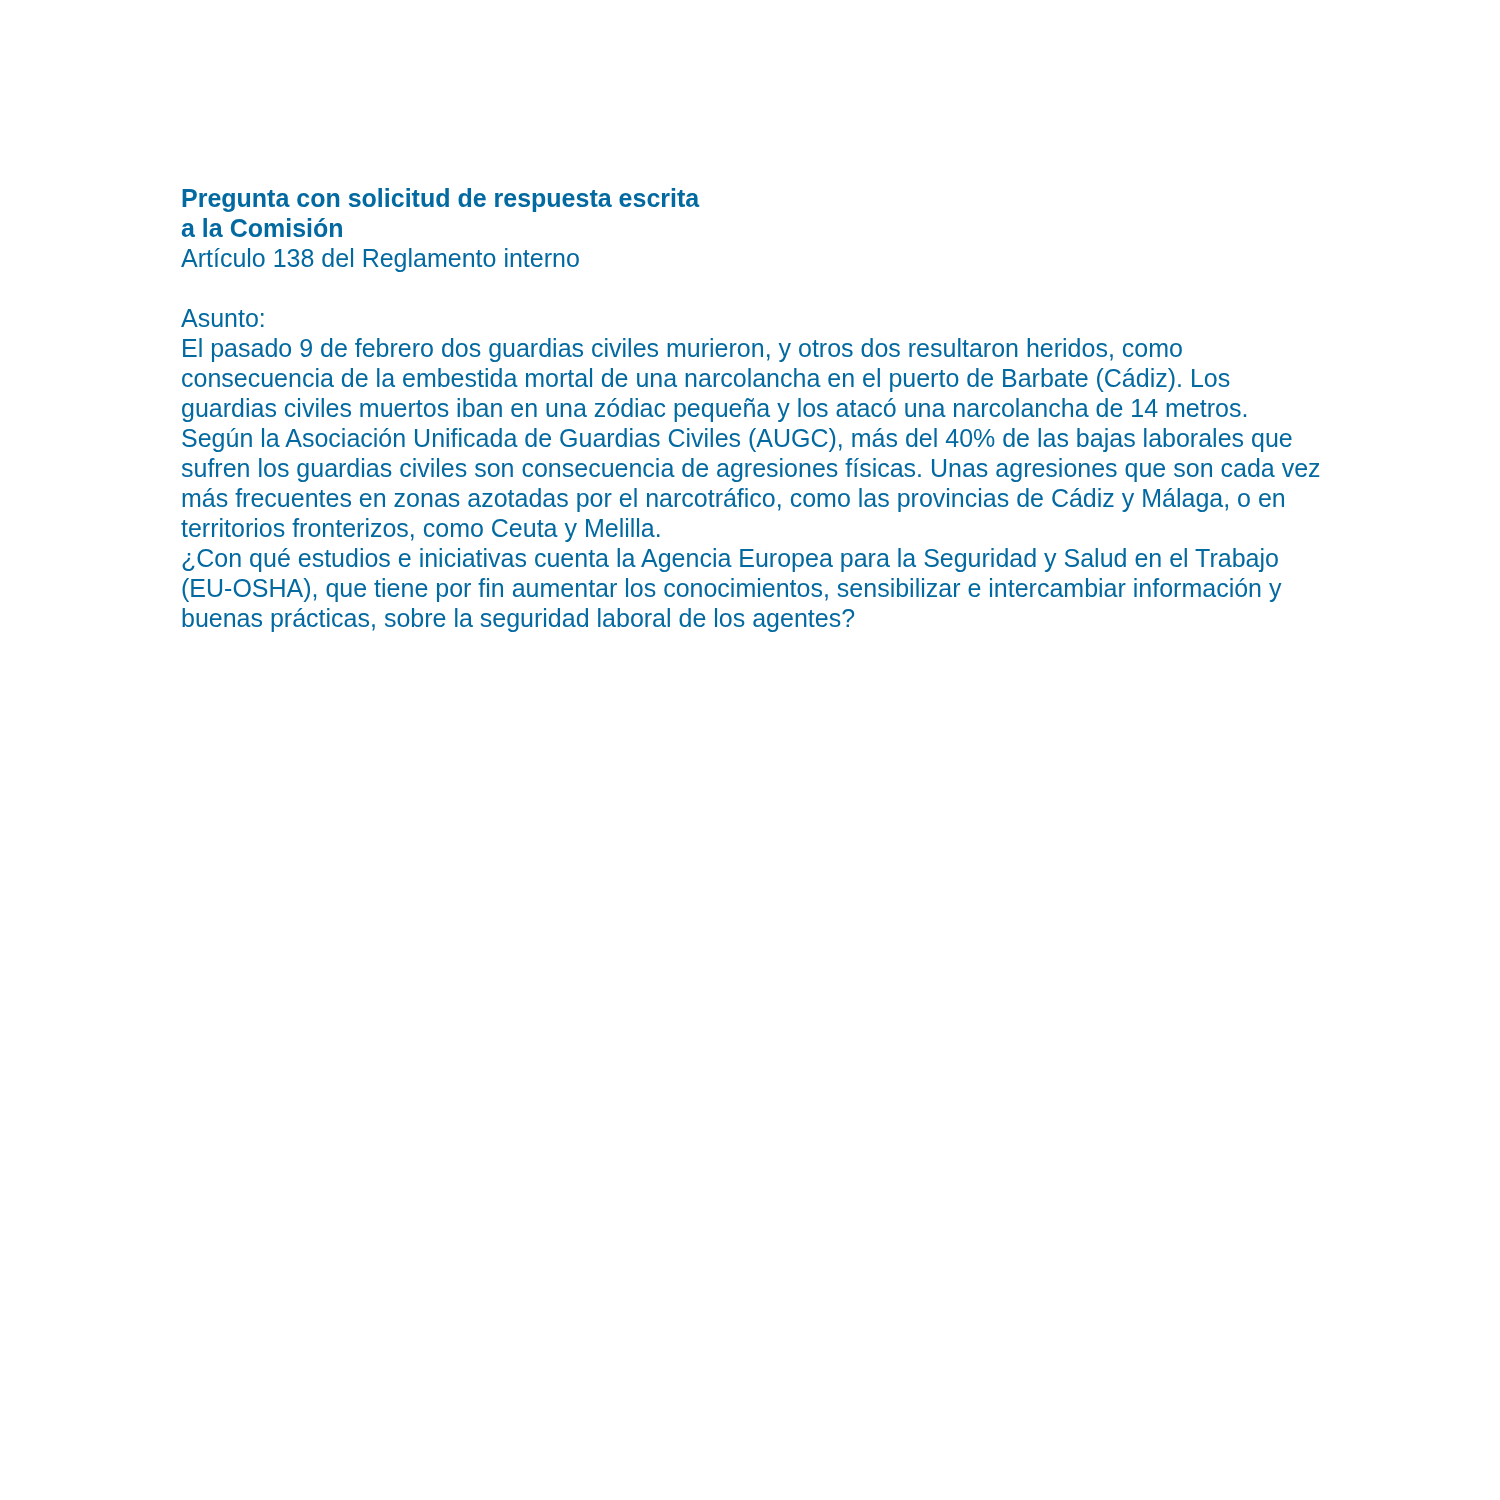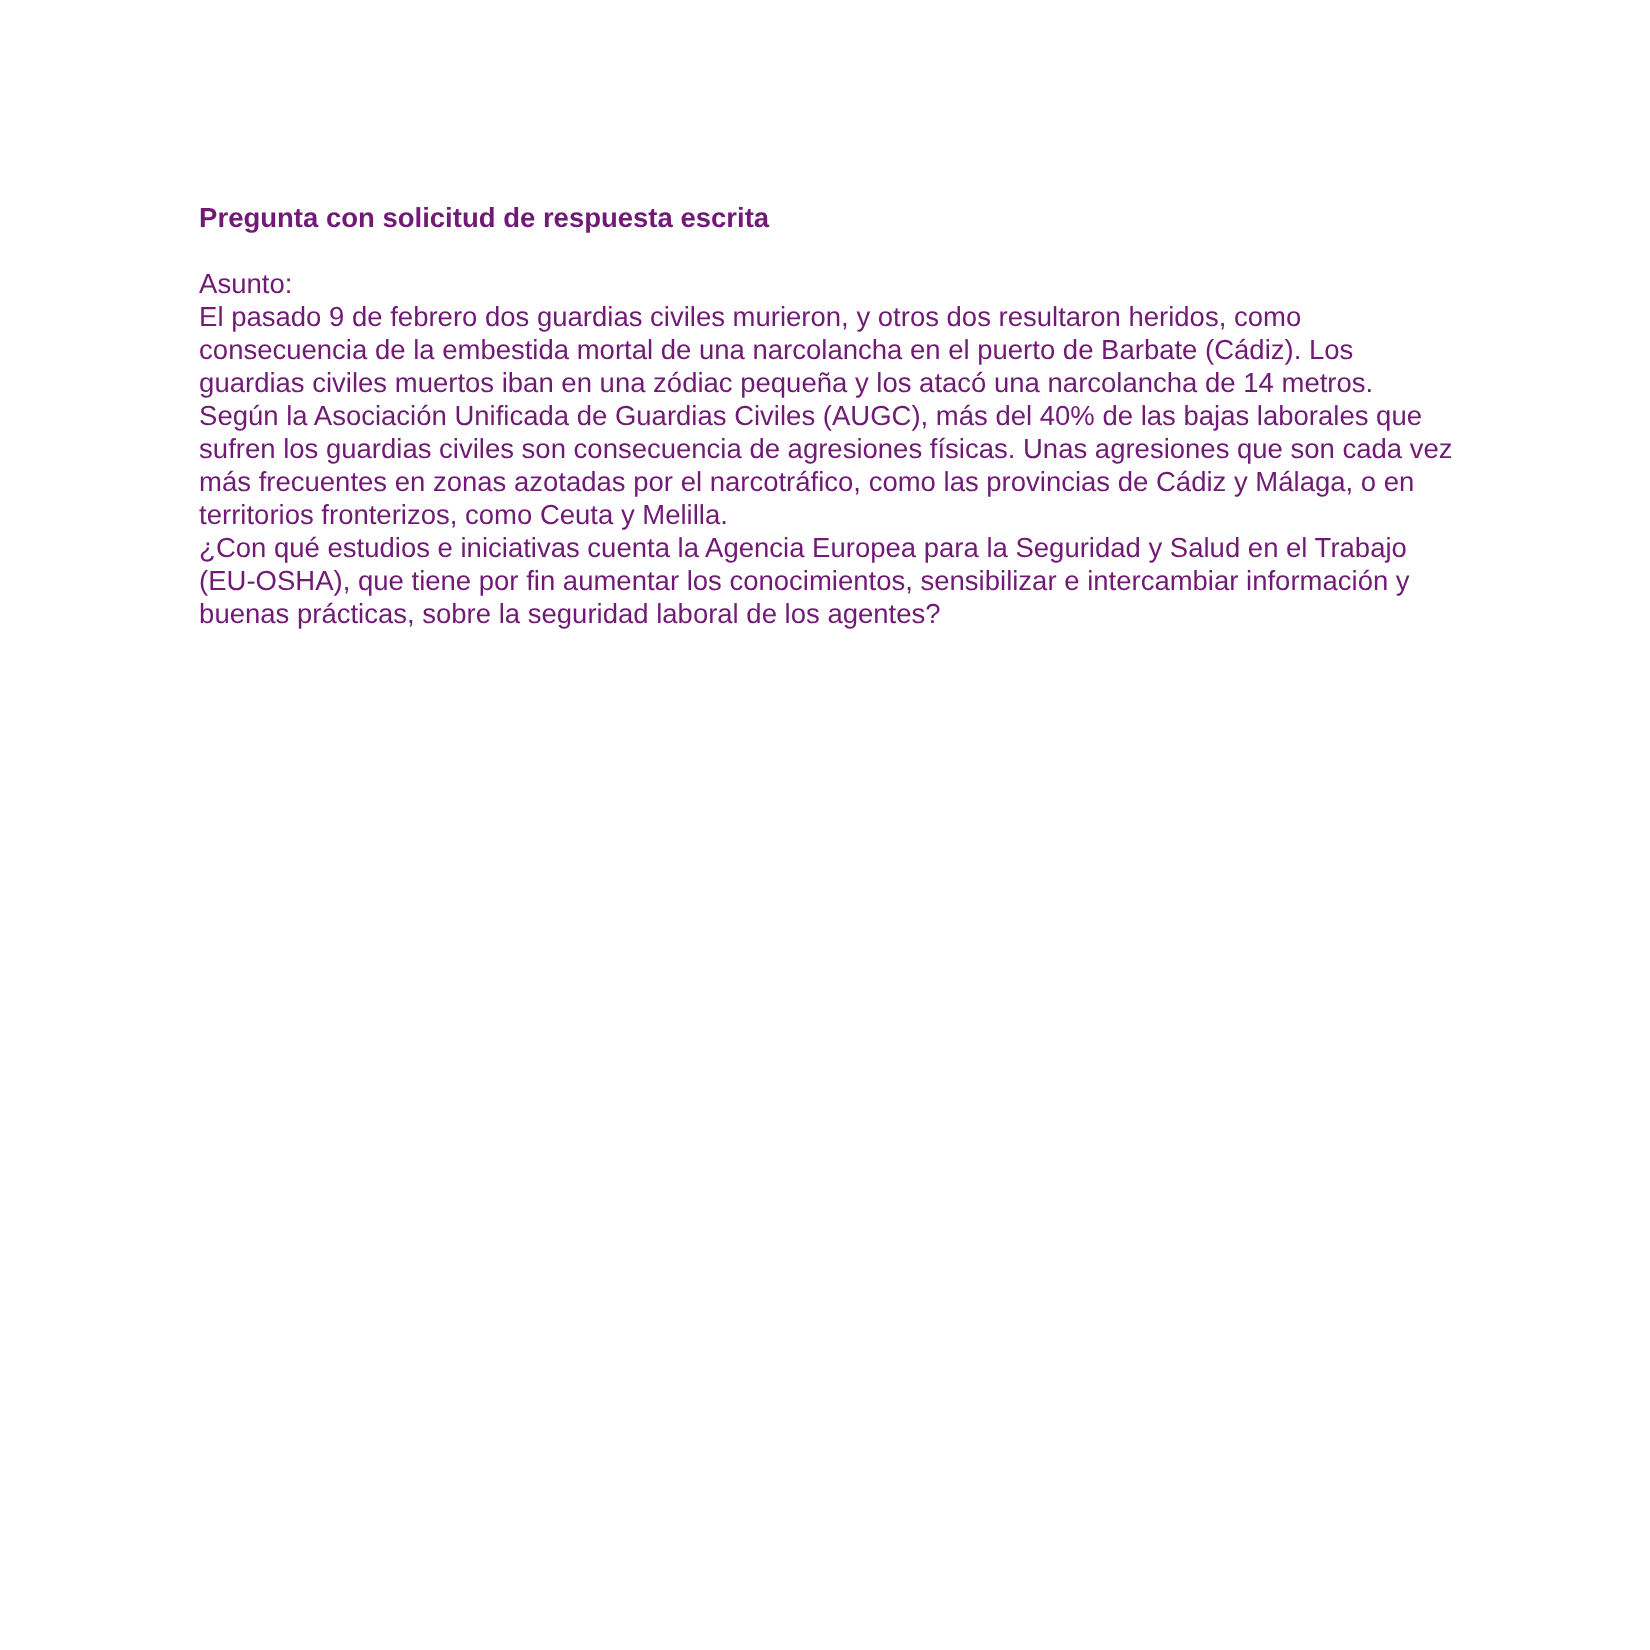--- a/index.html
+++ b/index.html
@@ -17,21 +17,21 @@
     background: #ffffff;
     position: relative;
   }
   .content {
     position: absolute;
     left: 181px;
     top: 183px;
     width: 1148px;
     font-size: 25px;
     line-height: 30px;
-    color: #701a75;
+    color: #0369a1;
   }
   .hdr-line { white-space: nowrap; }
   .bold { font-weight: bold; }
   .spacer { height: 30px; }
   .subject-row {
     display: flex;
     align-items: flex-end;
   }
   .subject-label {
     width: 144px;
@@ -41,21 +41,23 @@
   .para { }
 </style>
 </head>
 <body>
 
 <div class="page">
   <div class="content">
 
     <div class="hdr-line bold">Pregunta con solicitud de respuesta escrita</div>
 
+    <div class="hdr-line bold">a la Comisión</div>
 
+    <div class="hdr-line">Artículo 138 del Reglamento interno</div>
 
 
     <div class="spacer"></div>
 
     <div class="subject-row">
       <div class="subject-label">Asunto:</div>
     </div>
 
     <p class="para">El pasado 9 de febrero dos guardias civiles murieron, y otros dos resultaron heridos, como consecuencia de la embestida mortal de una narcolancha en el puerto de Barbate (Cádiz). Los guardias civiles muertos iban en una zódiac pequeña y los atacó una narcolancha de 14 metros.</p>
 

